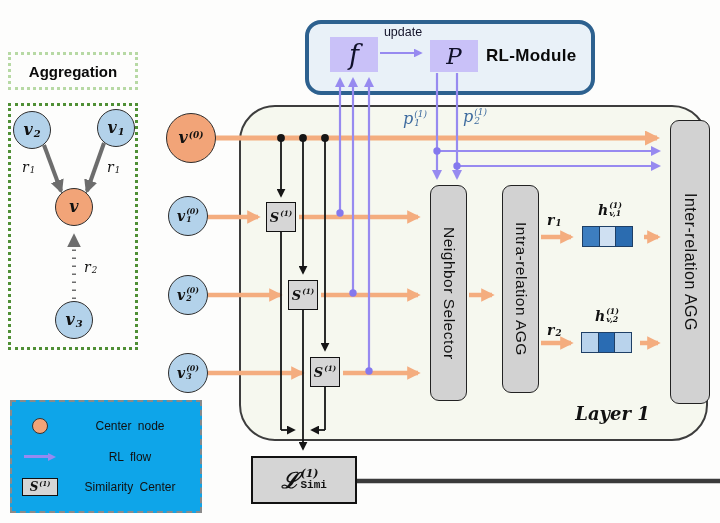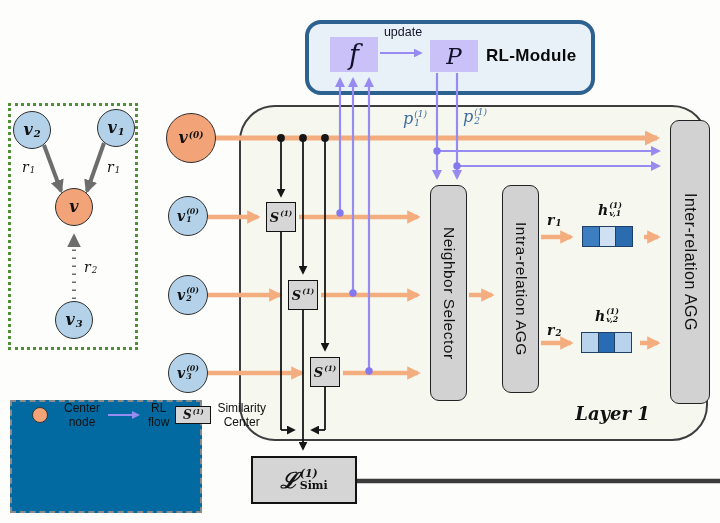--- a/index.html
+++ b/index.html
@@ -17,22 +17,22 @@
     background:#e9f1f8; border:4px solid #2d618f; border-radius:16px;
     box-sizing:border-box;
   }
   .purple-box {
     background:#c9c1f8; display:flex; align-items:center; justify-content:center;
     font-family:"DejaVu Serif", serif; font-style:italic; color:#10102a;
   }
   .green-dotted-light { border:3px dotted #b7d9a4; box-sizing:border-box; background:#fdfdfc; }
   .green-dotted-dark  { border:3px dotted #4f8f35; box-sizing:border-box; }
   .legend-box {
-    border:2.5px dashed #8a8a8a; box-sizing:border-box; background:#0369a1;
-    display:flex; justify-content:space-evenly; padding:3px 4px;
+    border:2.5px dashed #8a8a8a; box-sizing:border-box; background:#0ea5e9;
+    display:flex; flex-direction:column; justify-content:space-evenly; padding:3px 4px;
   }
   .legend-row { display:flex; align-items:center; height:20px; }
   .legend-swatch-zone { width:48px; display:flex; align-items:center; justify-content:center; flex:none; }
   .legend-label { flex:1; text-align:center; font-size:12px; color:#111; word-spacing:3px; }
   
   .node {
     border:1.9px solid #2e2e2e; border-radius:50%; box-sizing:border-box;
     display:flex; align-items:center; justify-content:center;
   }
   
@@ -86,20 +86,23 @@
 
   <div class="abs rl-box" style="left:305px; top:20px; width:290px; height:75px;"></div>
 
   <div class="abs purple-box" style="left:330px; top:37px; width:48px; height:35px; font-size:27px;">
     <span>f</span>
   </div>
   <div class="abs purple-box" style="left:430px; top:40px; width:48px; height:32px; font-size:23px;">
     <span>P</span>
   </div>
 
+  <div class="abs green-dotted-light" style="left:8px; top:52px; width:130px; height:38px; display:flex; align-items:center; justify-content:center;">
+    <span class="title-bold" style="font-size:15px;">Aggregation</span>
+  </div>
   <div class="abs green-dotted-dark" style="left:8px; top:103px; width:130px; height:247px;"></div>
 
   <svg class="overlay" width="720" height="523" viewBox="0 0 720 523">
     <defs>
       <marker id="aO" viewBox="0 0 10 10" refX="8" refY="5" markerWidth="3" markerHeight="3" orient="auto-start-reverse">
         <path d="M0,0 L10,5 L0,10 z" fill="#f4ad7f"></path>
       </marker>
       <marker id="aP" viewBox="0 0 10 10" refX="8" refY="5" markerWidth="4.6" markerHeight="4.6" orient="auto-start-reverse">
         <path d="M0,0 L10,5 L0,10 z" fill="#978af0"></path>
       </marker>
@@ -325,21 +328,21 @@
     <span class="cell" style="background-color: rgb(185, 211, 236);"></span>
   </div>
 
   <div class="abs math" style="left:560px; top:405px; width:105px; font-size:18px; justify-content:center;">Layer 1</div>
 
   <div class="abs loss-box" style="left:251px; top:456px; width:106px; height:48px;">
     <span class="math" style="font-size:22px;">
         <span class="mbase">ℒ</span>
         <span class="mscripts" style="font-size:11px;">
           <span style="font-size:1em;">(1)</span>
-          <span style="font-size:1em; font-style:normal;">Simi</span>
+          <span style="font-size:1em; font-style:normal;font-family:Liberation Mono, monospace;">Simi</span>
         </span>
       </span>
   </div>
 
   <div class="abs legend-box" style="left:10px; top:400px; width:192px; height:113px;">
     <div class="legend-row">
       <span class="legend-swatch-zone">
           <span class="swatch-circle" style="background-color: rgb(242, 164, 120);"></span>
         </span>
       <span class="legend-label">Center node</span>

